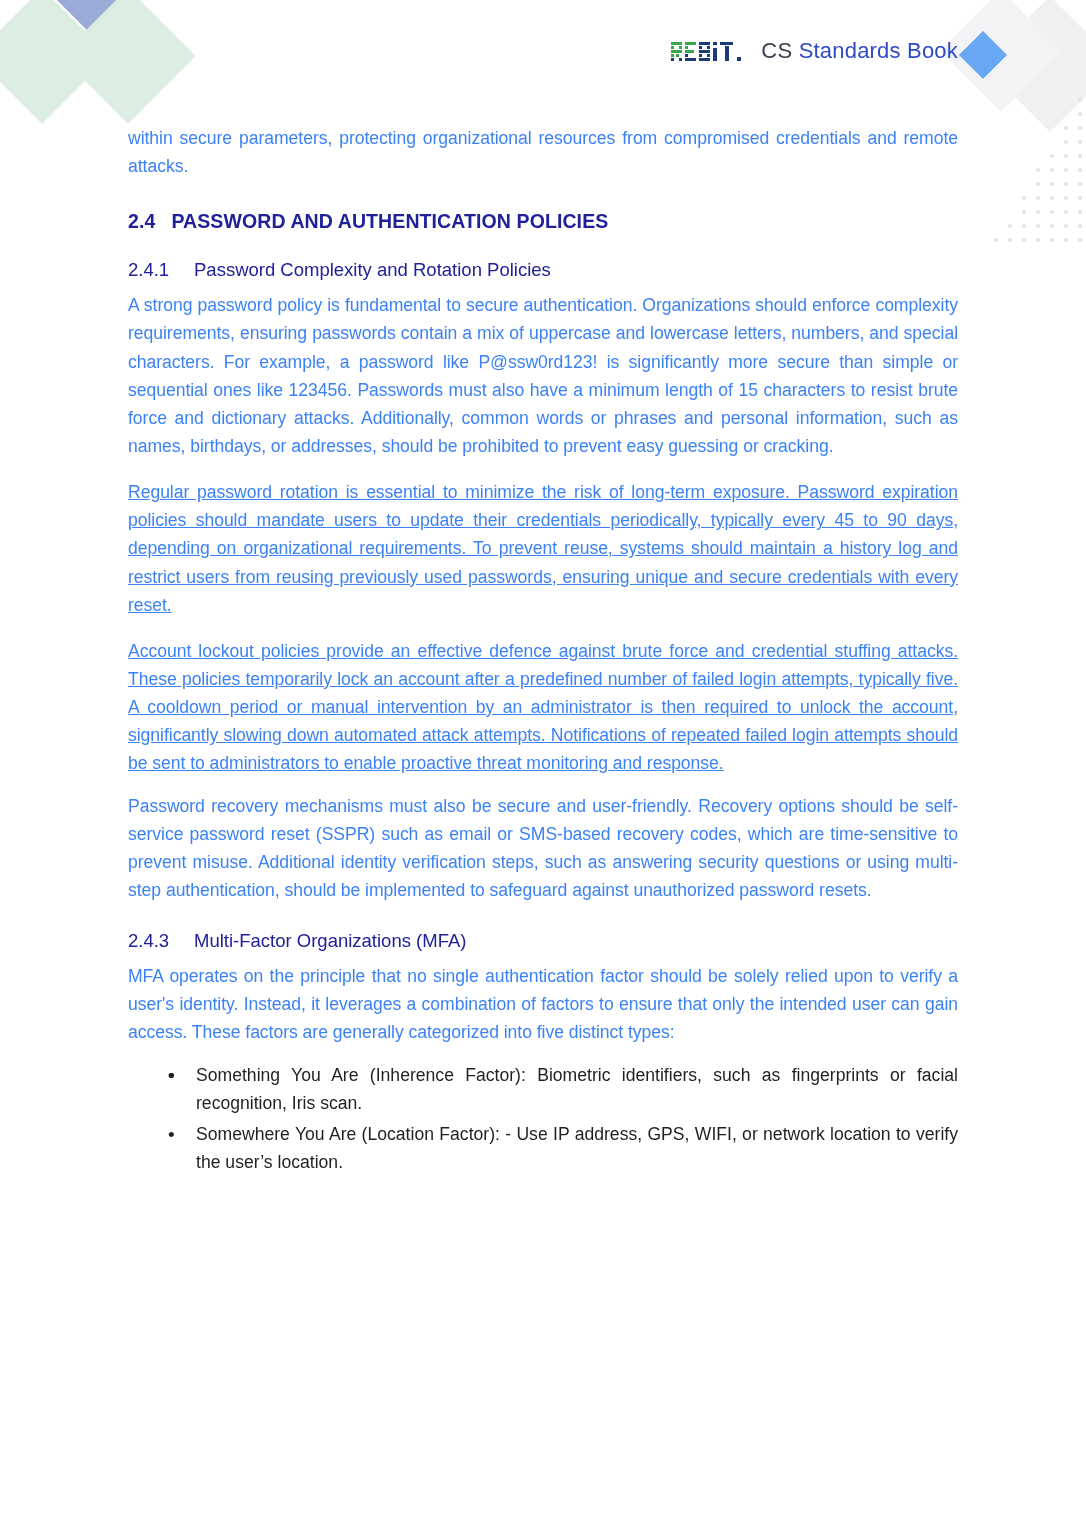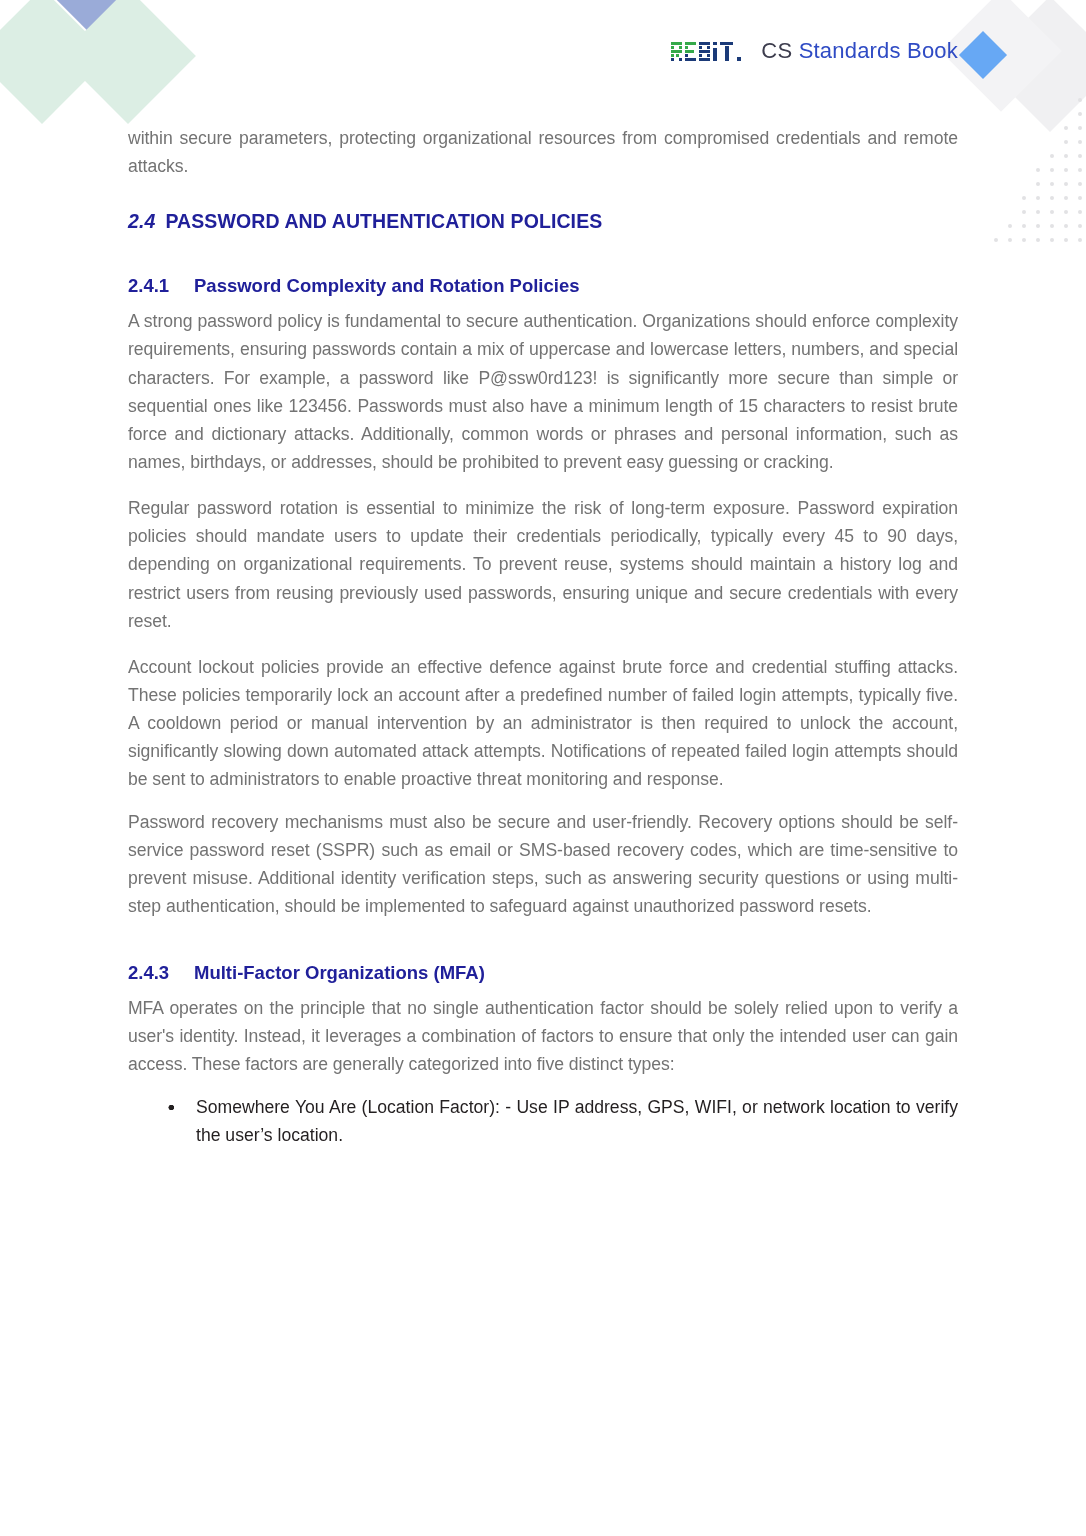--- a/index.html
+++ b/index.html
@@ -69,38 +69,38 @@
     left: 128px;
     top: 124px;
     width: 830px;
   }
 
   p.body {
     margin: 0 0 0 0;
     font-size: 17.6px;
     line-height: 1.60;
     text-align: justify;
-    color: #737373;
+    color: #3b82f6;
     letter-spacing: -0.05px;
   }
-  p.body + p.body { margin-top: 18px; }
+  p.body + p.body { margin-top: 18px; text-decoration: underline; }
 
   h2.h-major {
     margin: 30px 0 16px 0;
     font-size: 19.5px;
     font-weight: bold;
     color: #20209a;
     letter-spacing: .1px;
   }
-  h2.h-major .num { margin-right: 10px; font-style: italic; }
+  h2.h-major .num { margin-right: 16px; }
 
   h3.h-minor {
-    margin: 42px 0 10px 0;
+    margin: 26px 0 10px 0;
     font-size: 18.5px;
-    font-weight: bold;
+    font-weight: normal;
     color: #20209a;
   }
   h3.h-minor .num {
     display: inline-block;
     min-width: 66px;
   }
 
   .spacer-sm { height: 14px; }
 
   ul.factors {
@@ -274,20 +274,21 @@
 
     <ul class="factors">
       <li>
         <span class="bullet">•</span>
       </li>
       <li>
         <span class="bullet">•</span>
       </li>
       <li>
         <span class="bullet">•</span>
+        <span>Something You Are (Inherence Factor): Biometric identifiers, such as fingerprints or facial recognition, Iris scan.</span>
       </li>
       <li>
         <span class="bullet">•</span>
         <span>Somewhere You Are (Location Factor): - Use IP address, GPS, WIFI, or network location to verify the user’s location.</span>
       </li>
     </ul>
   </div>
 
   <div class="footer">
     <span class="confidential">Confidential</span>

